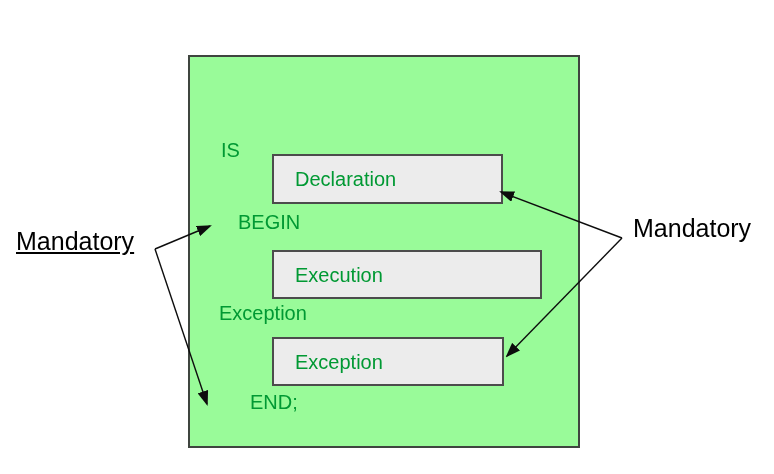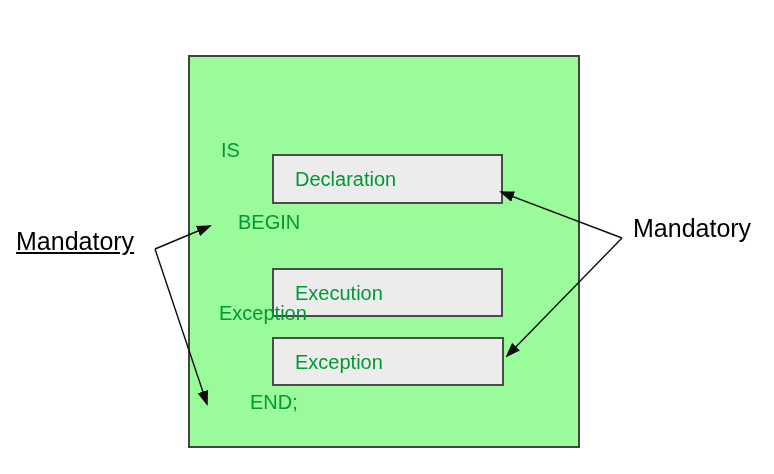--- a/index.html
+++ b/index.html
@@ -33,21 +33,21 @@
     display: flex;
     align-items: center;
     padding-left: 21px;
     color: #009933;
     font-size: 20px;
     line-height: 1;
     white-space: nowrap;
   }
   .box-header      { left: 231px; top: 80px;  width: 229px; height: 46px; }
   .box-declaration { left: 272px; top: 154px; width: 231px; height: 50px; }
-  .box-execution   { left: 272px; top: 268px; width: 231px; height: 49px; }
+  .box-execution   { left: 272px; top: 250px; width: 270px; height: 49px; }
   .box-exception   { left: 272px; top: 337px; width: 232px; height: 49px; }
   .kw {
     position: absolute;
     color: #009933;
     font-size: 20px;
     line-height: 24px;
     white-space: nowrap;
   }
   .kw-is        { left: 221px; top: 138px; text-align: right; }
   .kw-begin     { left: 220px; top: 210px; margin-left: 18px; }

